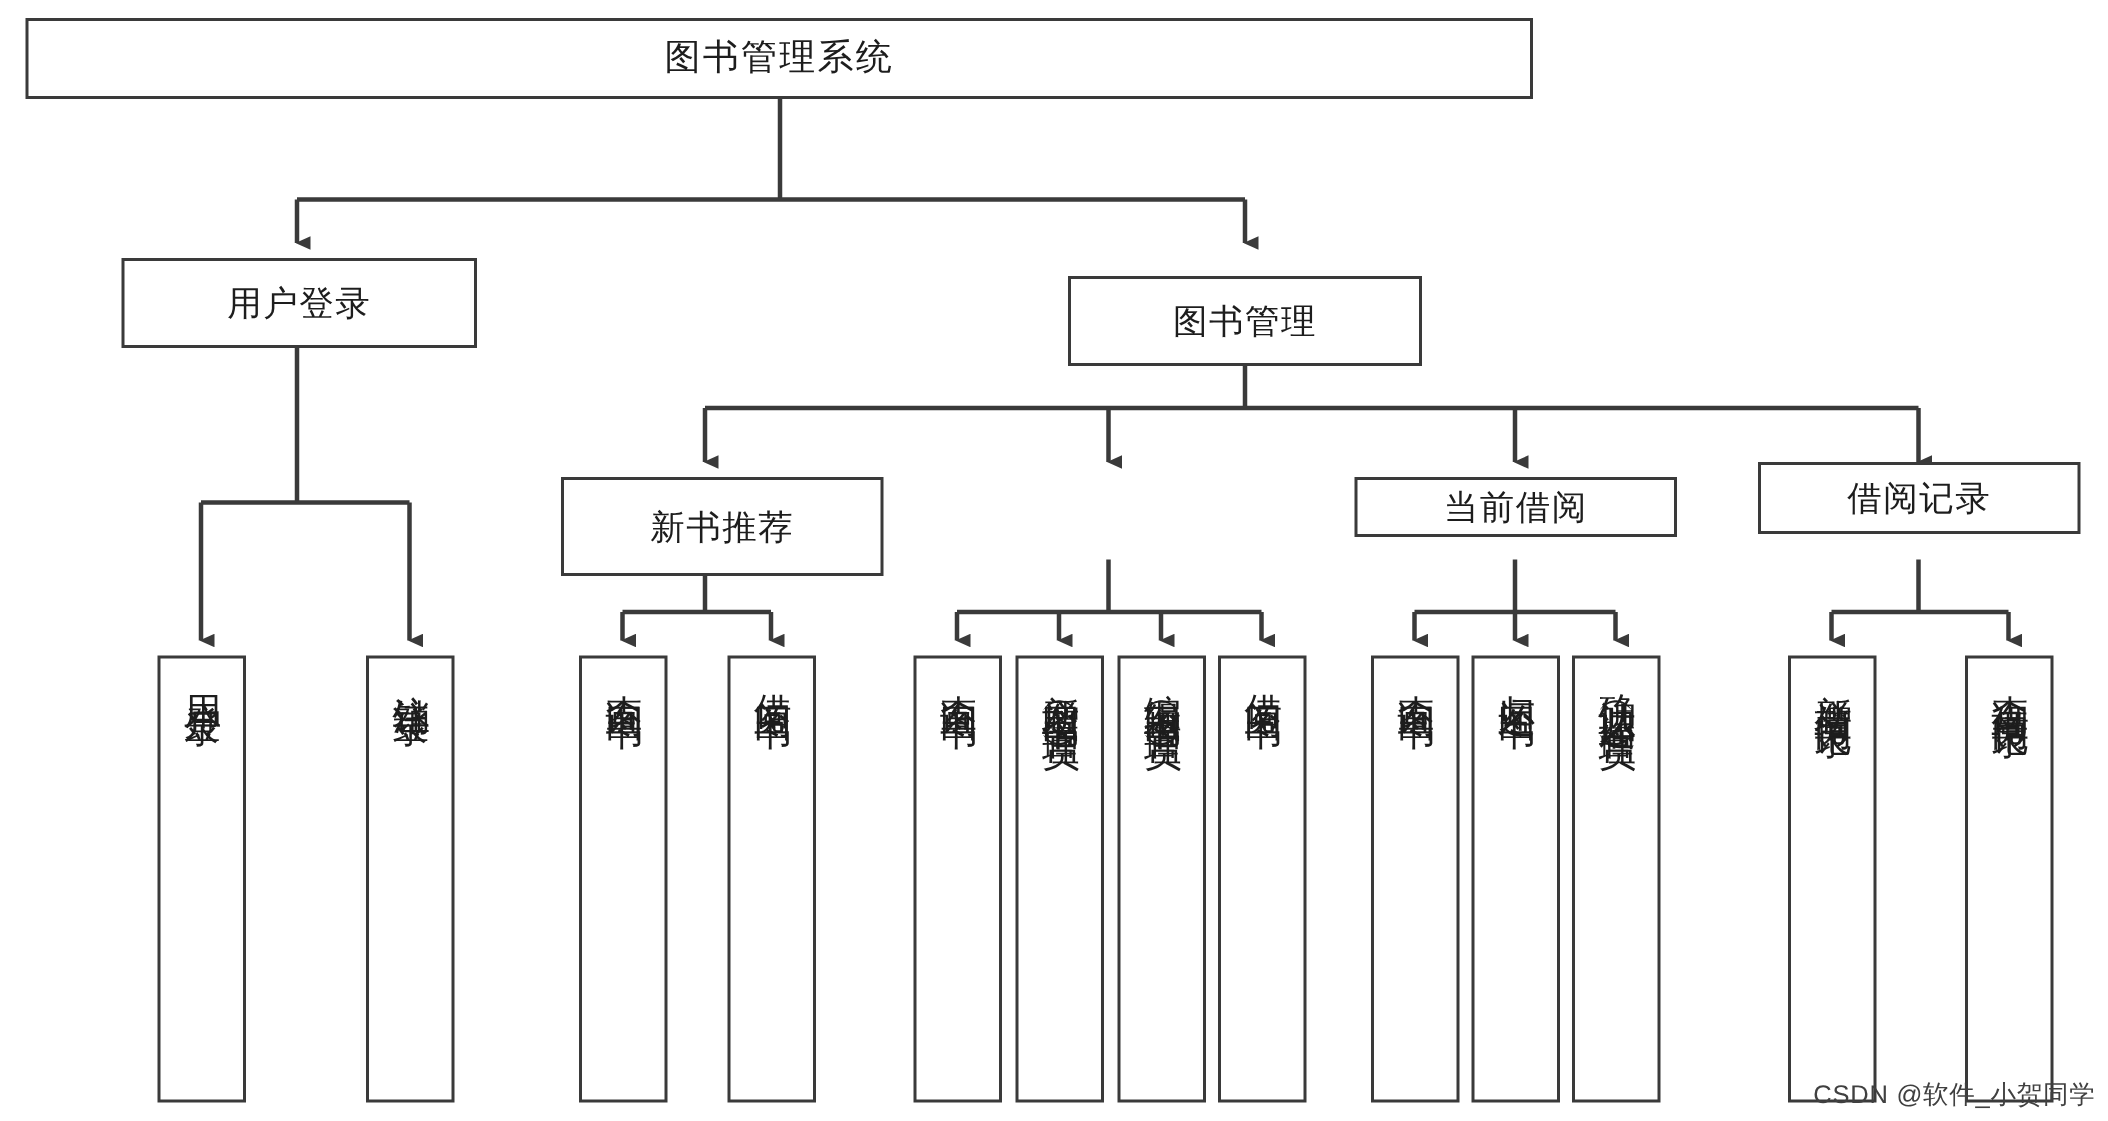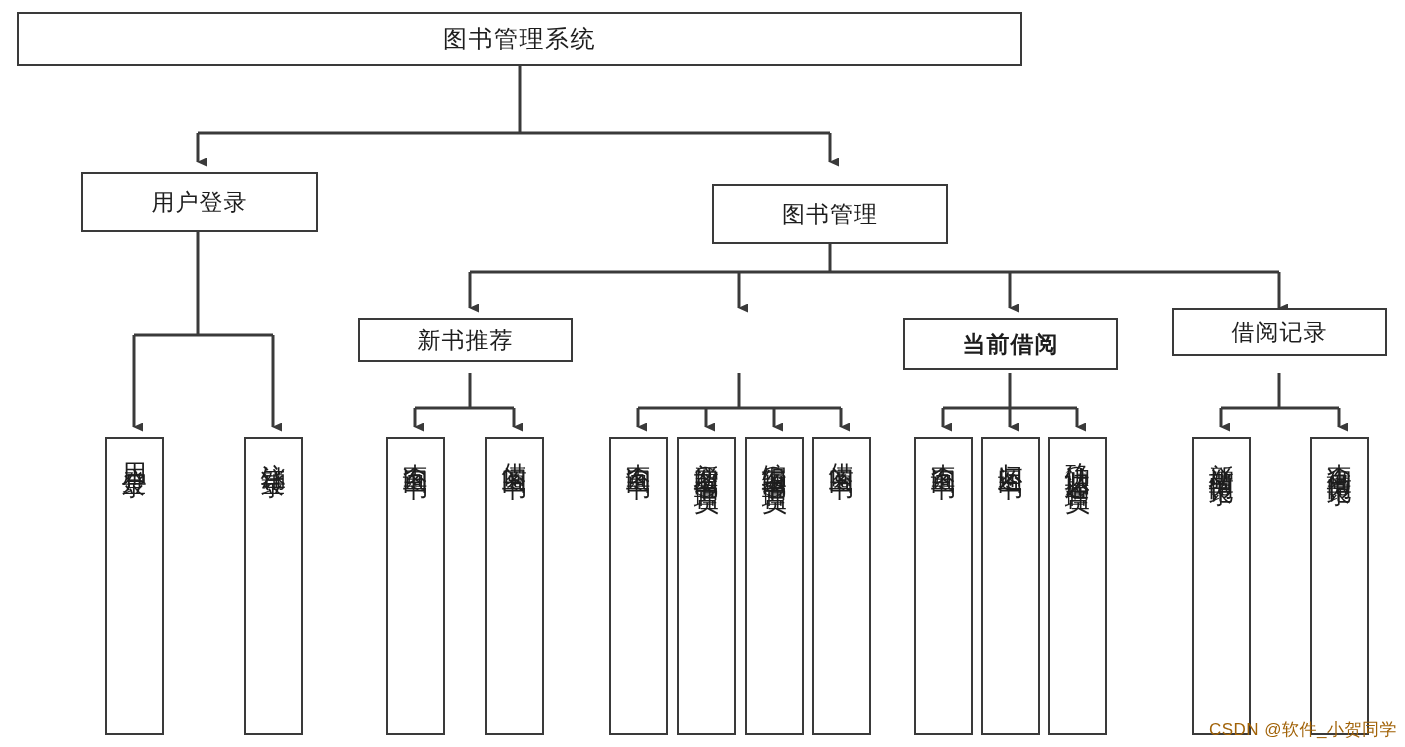--- a/index.html
+++ b/index.html
@@ -63,21 +63,21 @@
     font-size: 25px;
     line-height: 1.05;
     letter-spacing: 4px;
     white-space: nowrap;
   }
   .watermark {
     position: absolute;
     right: 8px;
     bottom: 6px;
     font-size: 17px;
-    color: #a16207;
+    color: #404040;
     letter-spacing: 0.5px;
     white-space: nowrap;
     user-select: none;
   }
 </style>
 </head>
 <body>
 
 <div id="diagram">
 
@@ -135,24 +135,24 @@
     <span class="label">图书管理系统</span>
   </div>
 
   <div class="node h" style="left:81px; top:172px; width:237px; height:60px;">
     <span class="label">用户登录</span>
   </div>
   <div class="node h" style="left:712px; top:184px; width:236px; height:60px;">
     <span class="label">图书管理</span>
   </div>
 
-  <div class="node h" style="left:358px; top:318px; width:215px; height:44px;">
+  <div class="node h" style="left:374px; top:318px; width:215px; height:66px;">
     <span class="label">新书推荐</span>
   </div>
-  <div class="node h" style="left:903px; top:318px; width:215px; height:52px;font-weight:bold;">
+  <div class="node h" style="left:903px; top:318px; width:215px; height:40px;">
     <span class="label">当前借阅</span>
   </div>
   <div class="node h" style="left:1172px; top:308px; width:215px; height:48px;">
     <span class="label">借阅记录</span>
   </div>
 
   <div class="node v" style="left:105px; top:437px; width:59px; height:298px;">
     <span class="label">用户登录</span>
   </div>
   <div class="node v" style="left:244px; top:437px; width:59px; height:298px;">

